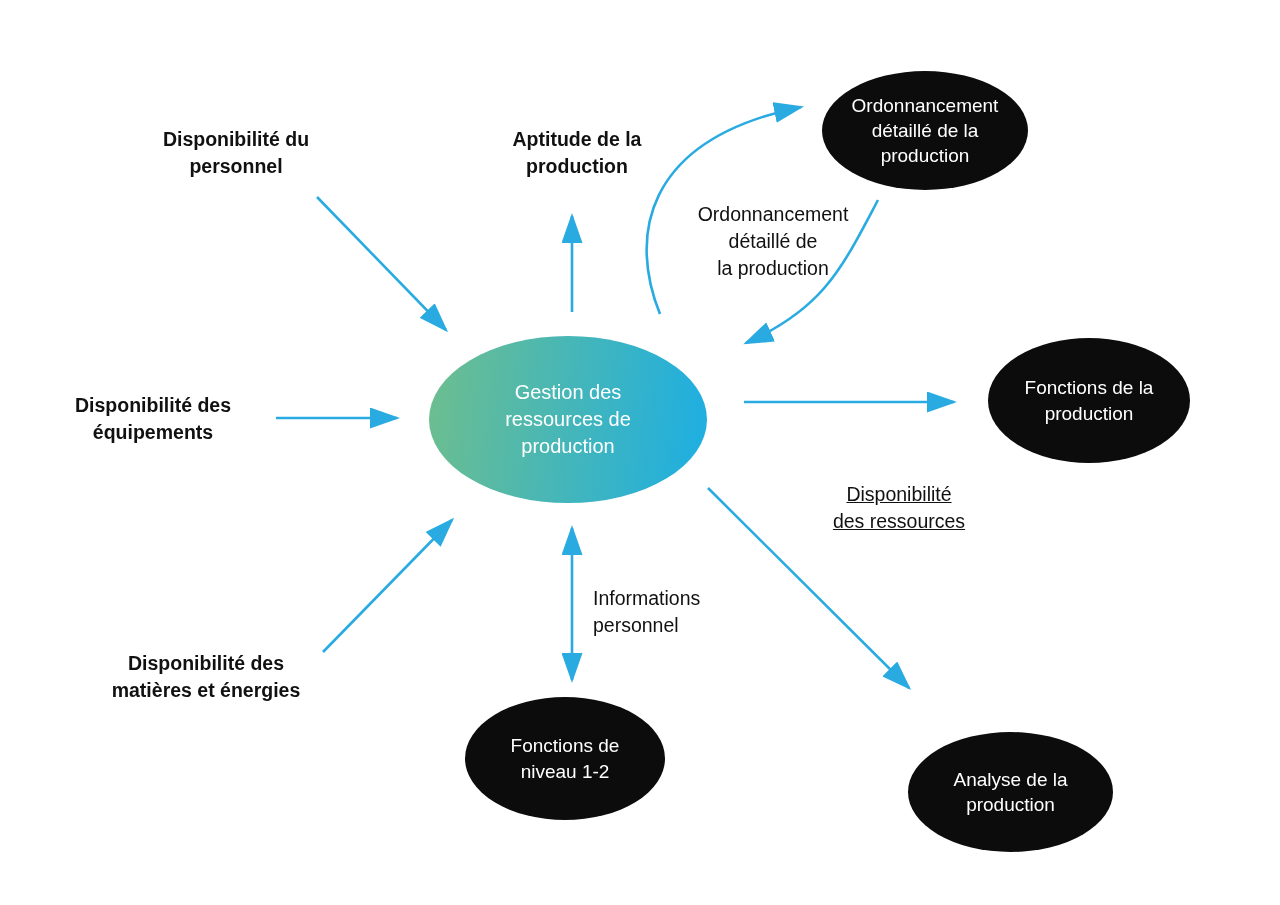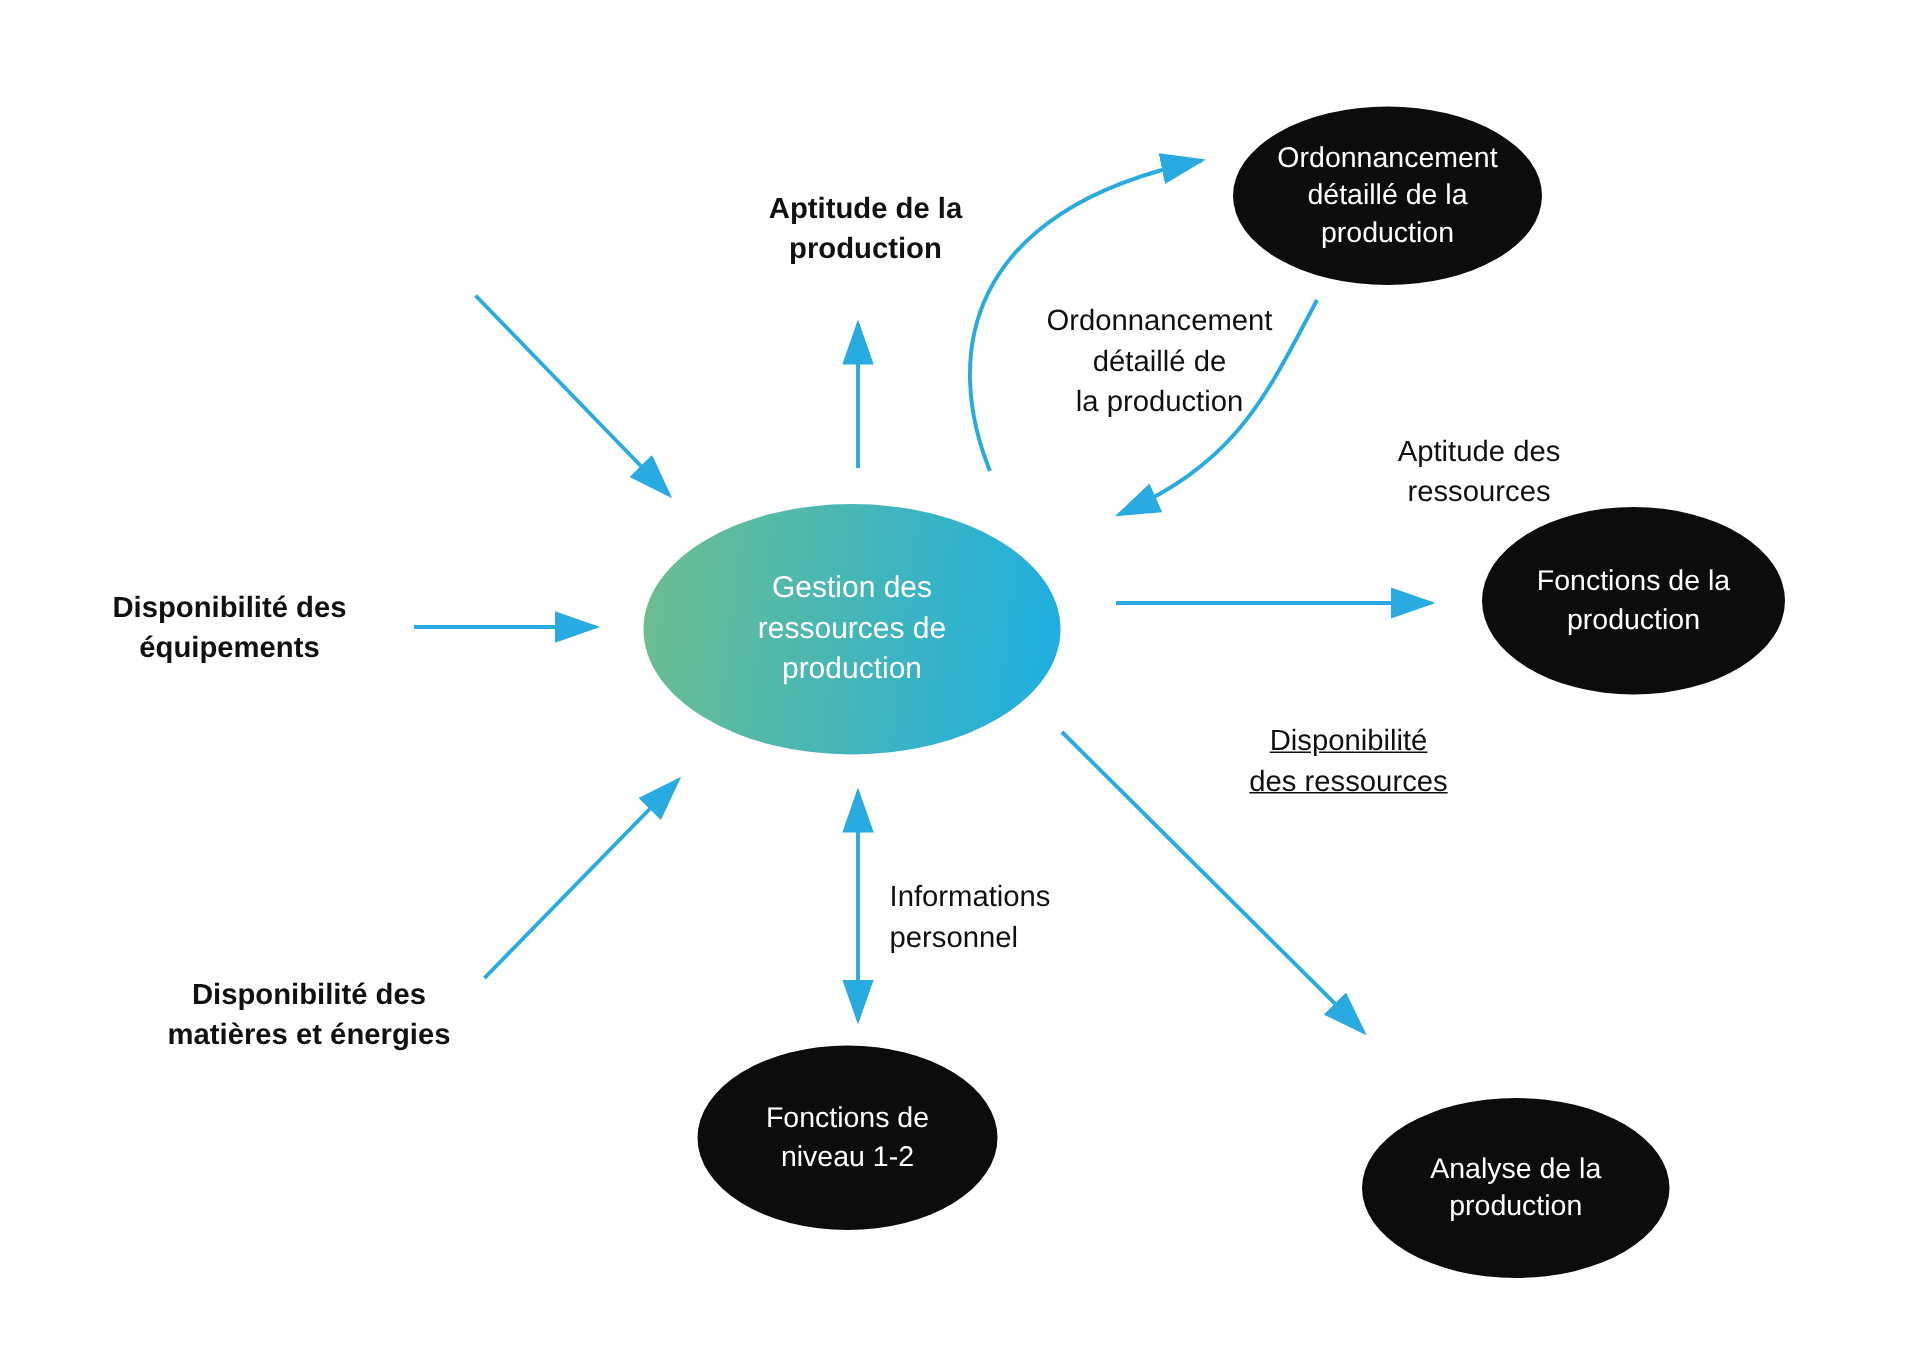--- a/index.html
+++ b/index.html
@@ -80,36 +80,36 @@
   <div class="node" style="left:908px;top:732px;width:205px;height:120px;">
     <span>Analyse de la
 production</span>
   </div>
 
   <div class="node" style="left:465px;top:697px;width:200px;height:123px;justify-content:center;">
     <span>Fonctions de
 niveau 1-2</span>
   </div>
 
+  <div class="label bold" style="left:116px;top:126px;width:240px;">Disponibilité du
+personnel</div>
 
   <div class="label bold" style="left:457px;top:126px;width:240px;text-align:center;">Aptitude de la
 production</div>
 
   <div class="label bold" style="left:33px;top:392px;width:240px;">Disponibilité des
 équipements</div>
 
   <div class="label bold" style="left:46px;top:650px;width:320px;">Disponibilité des
 matières et énergies</div>
 
   <div class="label" style="left:653px;top:201px;width:240px;">Ordonnancement
 détaillé de
 la production</div>
 
-  <div class="label" style="left:886px;top:288px;width:200px;">Aptitude des
-ressources</div>
 
   <div class="label" style="left:779px;top:481px;width:240px;text-decoration:underline;">Disponibilité
 des ressources</div>
 
   <div class="label left" style="left:593px;top:585px;width:160px;">Informations
 personnel</div>
 
 </div>
 
 </body></html>

